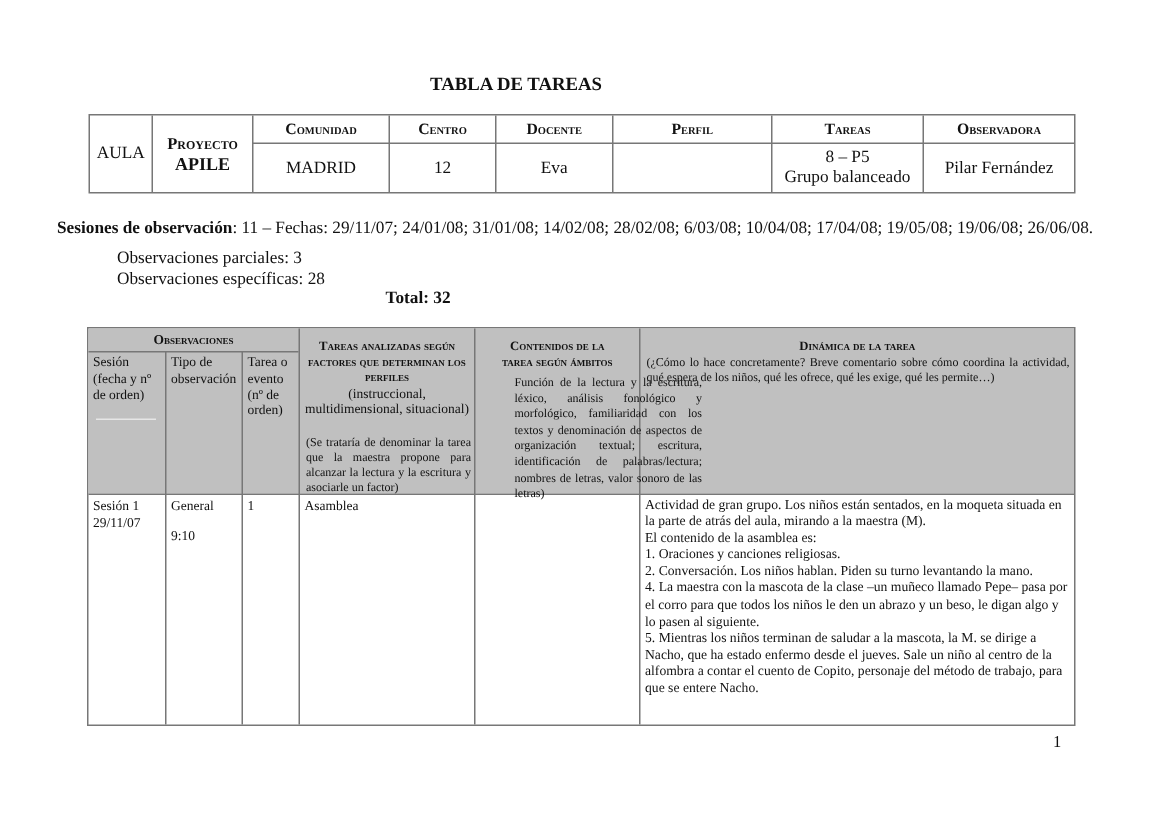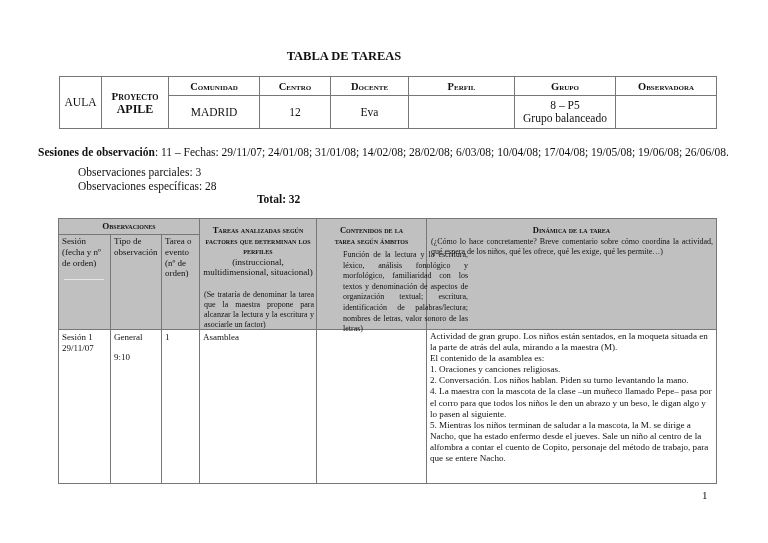--- a/index.html
+++ b/index.html
@@ -53,28 +53,29 @@
   <div class="cell" style="left:200px;width:70px;top:19px;bottom:0;">12</div>
   <div class="vline" style="left:270px;"></div>
 
   <div class="cell sc" style="left:271px;width:77px;top:0;height:18px;font-size:10.5px;">Docente</div>
   <div class="cell" style="left:271px;width:77px;top:19px;bottom:0;">Eva</div>
   <div class="vline" style="left:348px;"></div>
 
   <div class="cell sc" style="left:349px;width:105px;top:0;height:18px;font-size:10.5px;">Perfil</div>
   <div class="vline" style="left:454px;"></div>
 
-  <div class="cell sc" style="left:455px;width:100px;top:0;height:18px;font-size:10.5px;">Grupo</div>
+  <div class="cell sc" style="left:455px;width:100px;top:0;height:18px;font-size:10.5px;">Tareas</div>
   <div class="cell" style="left:455px;width:100px;top:19px;bottom:0;flex-direction:column;">
     <span>8 – P5</span>
     <span>Grupo balanceado</span>
   </div>
   <div class="vline" style="left:555px;"></div>
 
   <div class="cell sc" style="left:556px;right:0;top:0;height:18px;font-size:10.5px;">Observadora</div>
+  <div class="cell" style="left:556px;right:0;top:19px;bottom:0;">Pilar Fernández</div>
 </div>
 
 <div class="abs sessions">
   <b>Sesiones de observación</b><span>: 11 – Fechas: 29/11/07; 24/01/08; 31/01/08; 14/02/08; 28/02/08; 6/03/08; 10/04/08; 17/04/08; 19/05/08; 19/06/08; 26/06/08.</span>
 </div>
 
 <div class="abs counts">
   <div>Observaciones parciales: 3</div>
   <div>Observaciones específicas: 28</div>
 </div>

